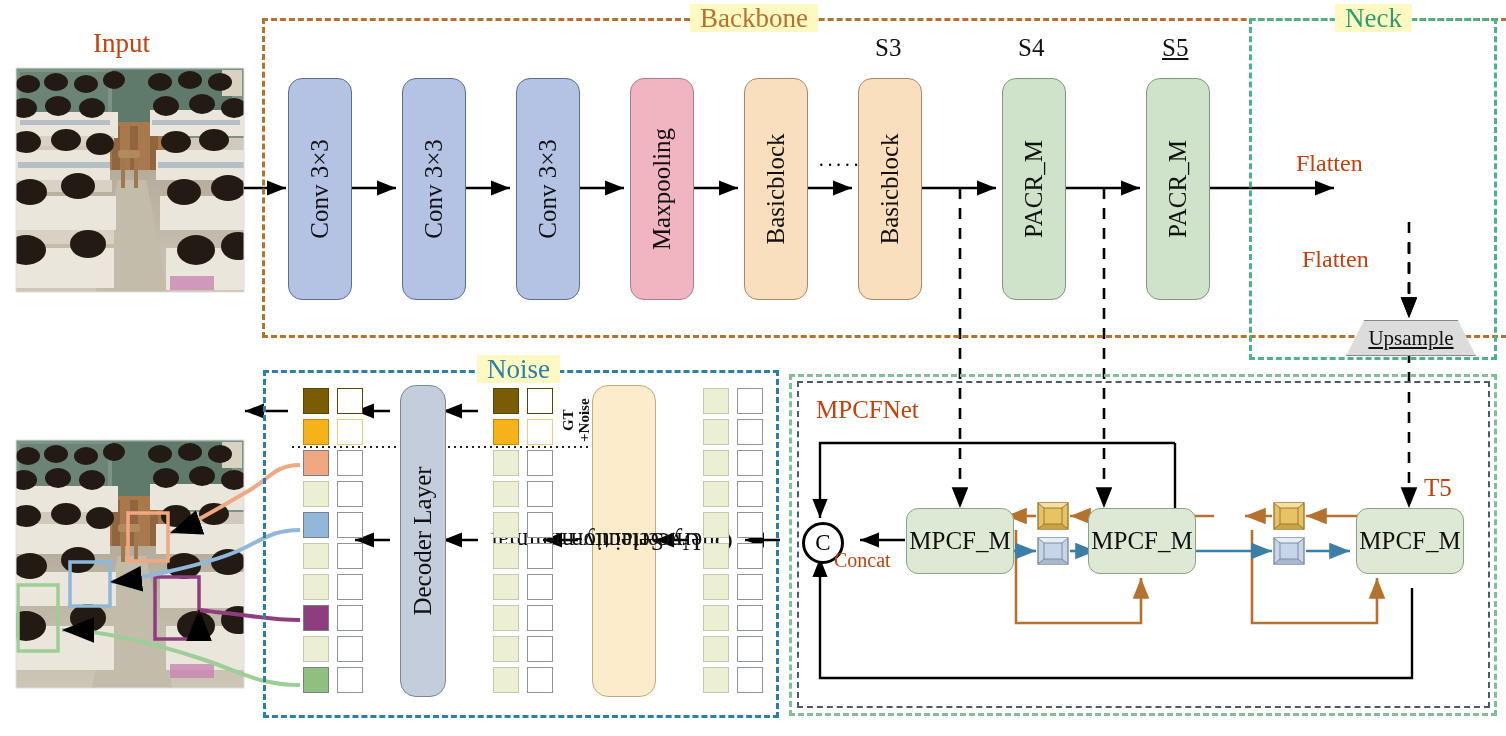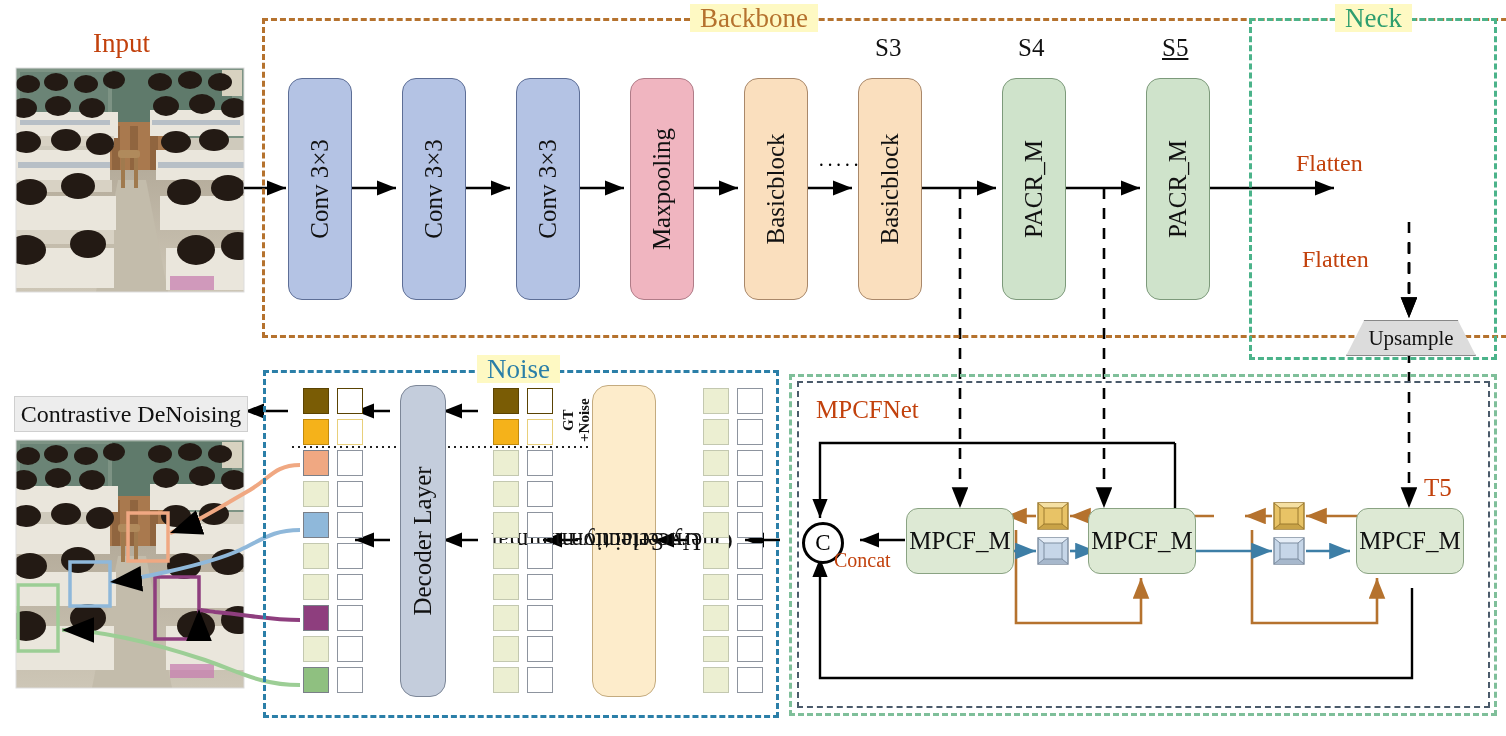--- a/index.html
+++ b/index.html
@@ -364,27 +364,24 @@
   <div class="vblock bb-green" style="left:1146px;top:78px;width:62px;height:220px;">
     <span>PACR_M</span>
   </div>
 
   <div class="stagelabel" style="left:875px;top:34px;">S3</div>
   <div class="stagelabel" style="left:1018px;top:34px;">S4</div>
   <div class="stagelabel" style="left:1162px;top:34px;text-decoration:underline;">S5</div>
 
   <div class="plain" style="left:1260px;top:150px;margin-left:36px;">Flatten</div>
   <div class="plain" style="left:1302px;top:246px;">Flatten</div>
-  <div class="trap" style="left:1346px;top:320px;width:128px;height:34px;">
+  <div class="trap" style="left:1346px;top:320px;width:128px;height:34px;text-decoration:underline;">
     <span>Upsample</span>
   </div>
 
-  <div class="cd-box" style="left:14px;top:396px;width:232px;height:34px;">
-    <span>Contrastive DeNoising</span>
-  </div>
 
   <div class="tallbox tb-gray" style="left:400px;top:385px;width:44px;height:310px;">
     <span>Decoder Layer</span>
   </div>
 
   <div class="tallbox tb-cream" style="left:592px;top:385px;width:62px;height:310px;">
     <span>
       <span>Uncertainty-minimal</span><br>
       <span>Query Selection</span>
     </span>

